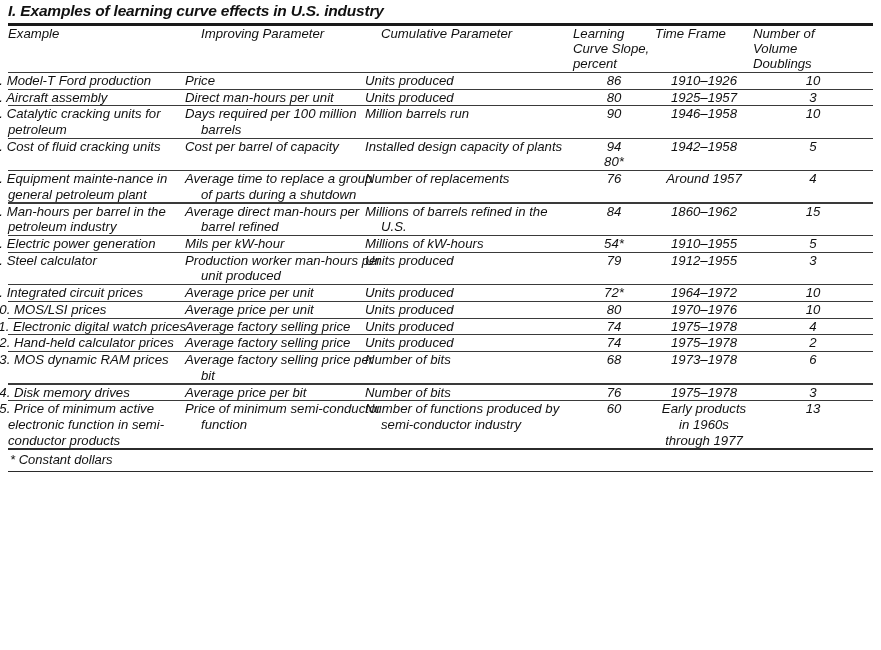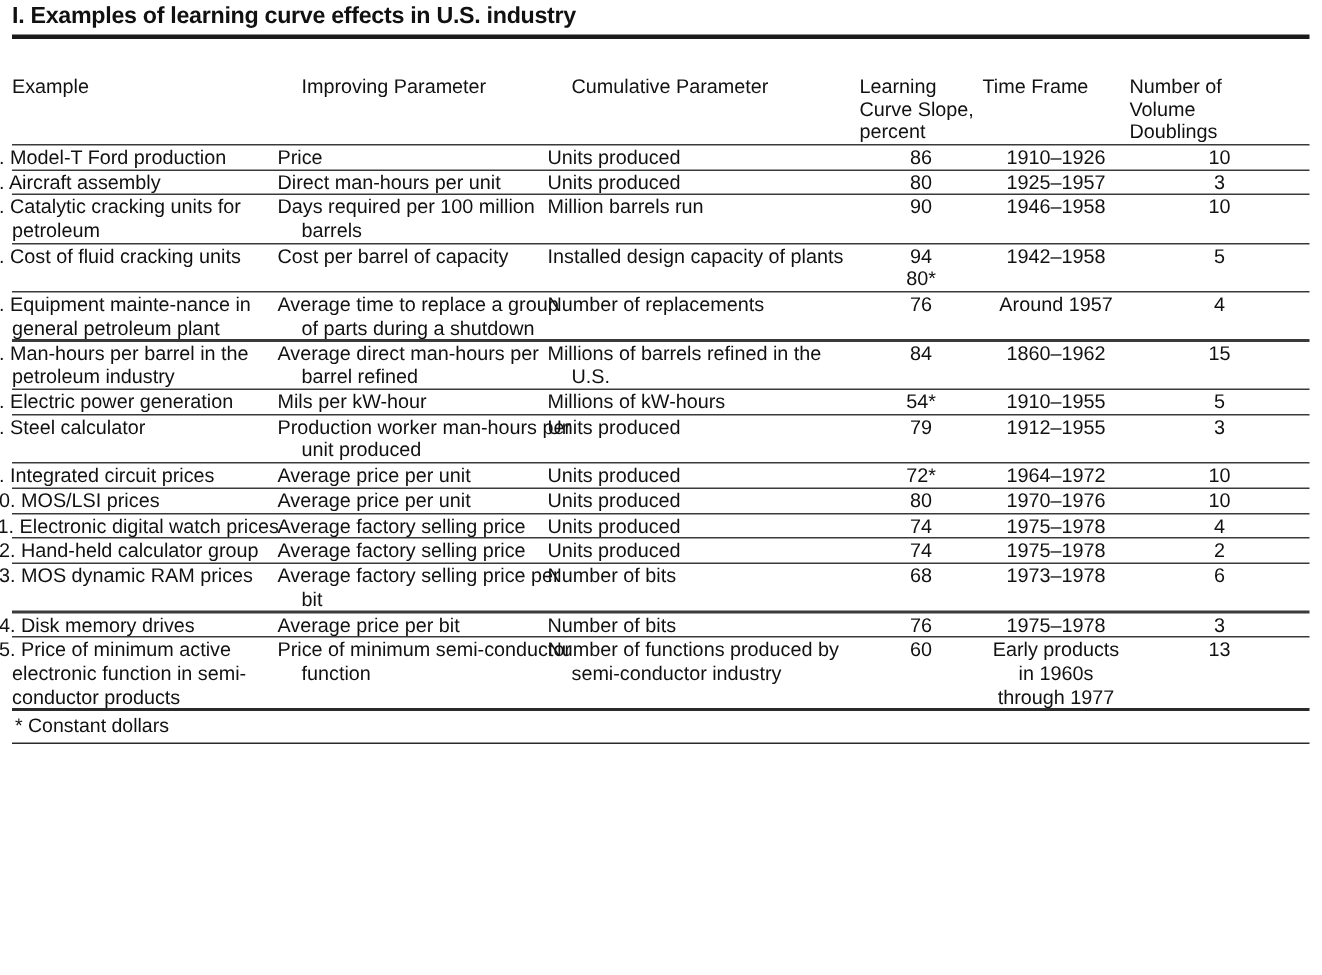--- a/index.html
+++ b/index.html
@@ -14,20 +14,21 @@
     color: #111111;
     -webkit-font-smoothing: none;
   }
   #page {
     position: relative;
     width: 881px;
     height: 647px;
     box-sizing: border-box;
     padding: 0 8px;
     overflow: hidden;
+    font-style: italic;
   }
 
   
   .title {
     font-size: 15.5px;
     font-weight: bold;
     letter-spacing: -0.2px;
     padding: 2px 0 3px 0;
     line-height: 18px;
     white-space: nowrap;
@@ -43,21 +44,20 @@
     width: 100%;
   }
 
   
   table.grid {
     width: 100%;
     border-collapse: collapse;
     table-layout: fixed;
     font-size: 13.2px;
     line-height: 15.6px;
-    margin-top: 24px;
   }
   table.grid td, table.grid th {
     padding: 0;
     margin: 0;
     vertical-align: top;
     font-weight: normal;
   }
 
   col.c-example     { width: 193px; }
   col.c-improving   { width: 180px; }
@@ -281,21 +281,21 @@
           <td class="cell-ctr nowrapish">74</td>
           <td class="cell-ctr nowrapish">1975–1978</td>
           <td class="cell-ctr">4</td>
         </tr>
         <tr class="sep">
           <td colspan="6">
             <div class="sepline"></div>
           </td>
         </tr>
         <tr class="row">
-          <td class="cell-hang"><span>12.</span> <span>Hand-held calculator group</span></td>
+          <td class="cell-hang"><span>12.</span> <span>Hand-held calculator prices</span></td>
           <td class="cell-hang">Average factory selling price</td>
           <td class="cell-hang">Units produced</td>
           <td class="cell-ctr nowrapish">74</td>
           <td class="cell-ctr nowrapish">1975–1978</td>
           <td class="cell-ctr">2</td>
         </tr>
         <tr class="sep">
           <td colspan="6">
             <div class="sepline"></div>
           </td>

